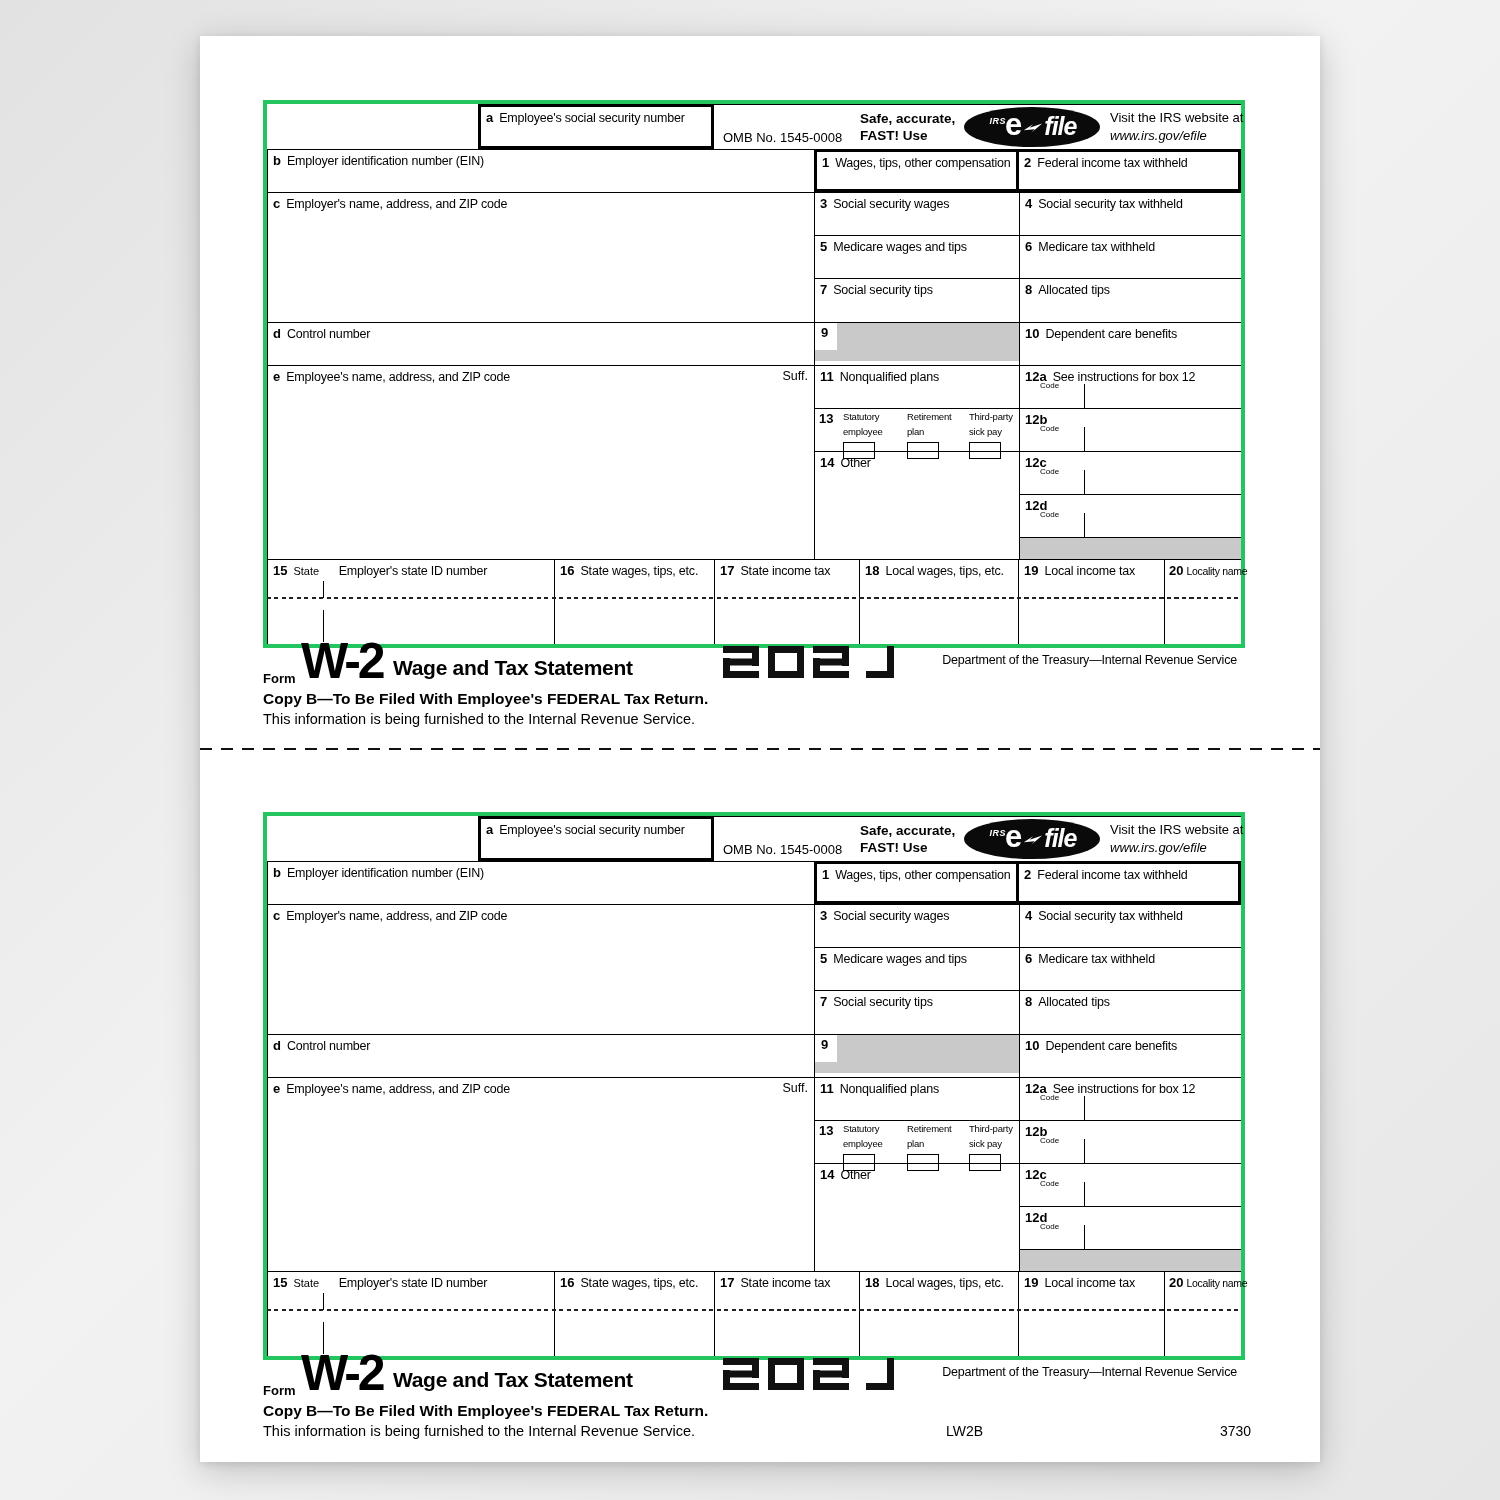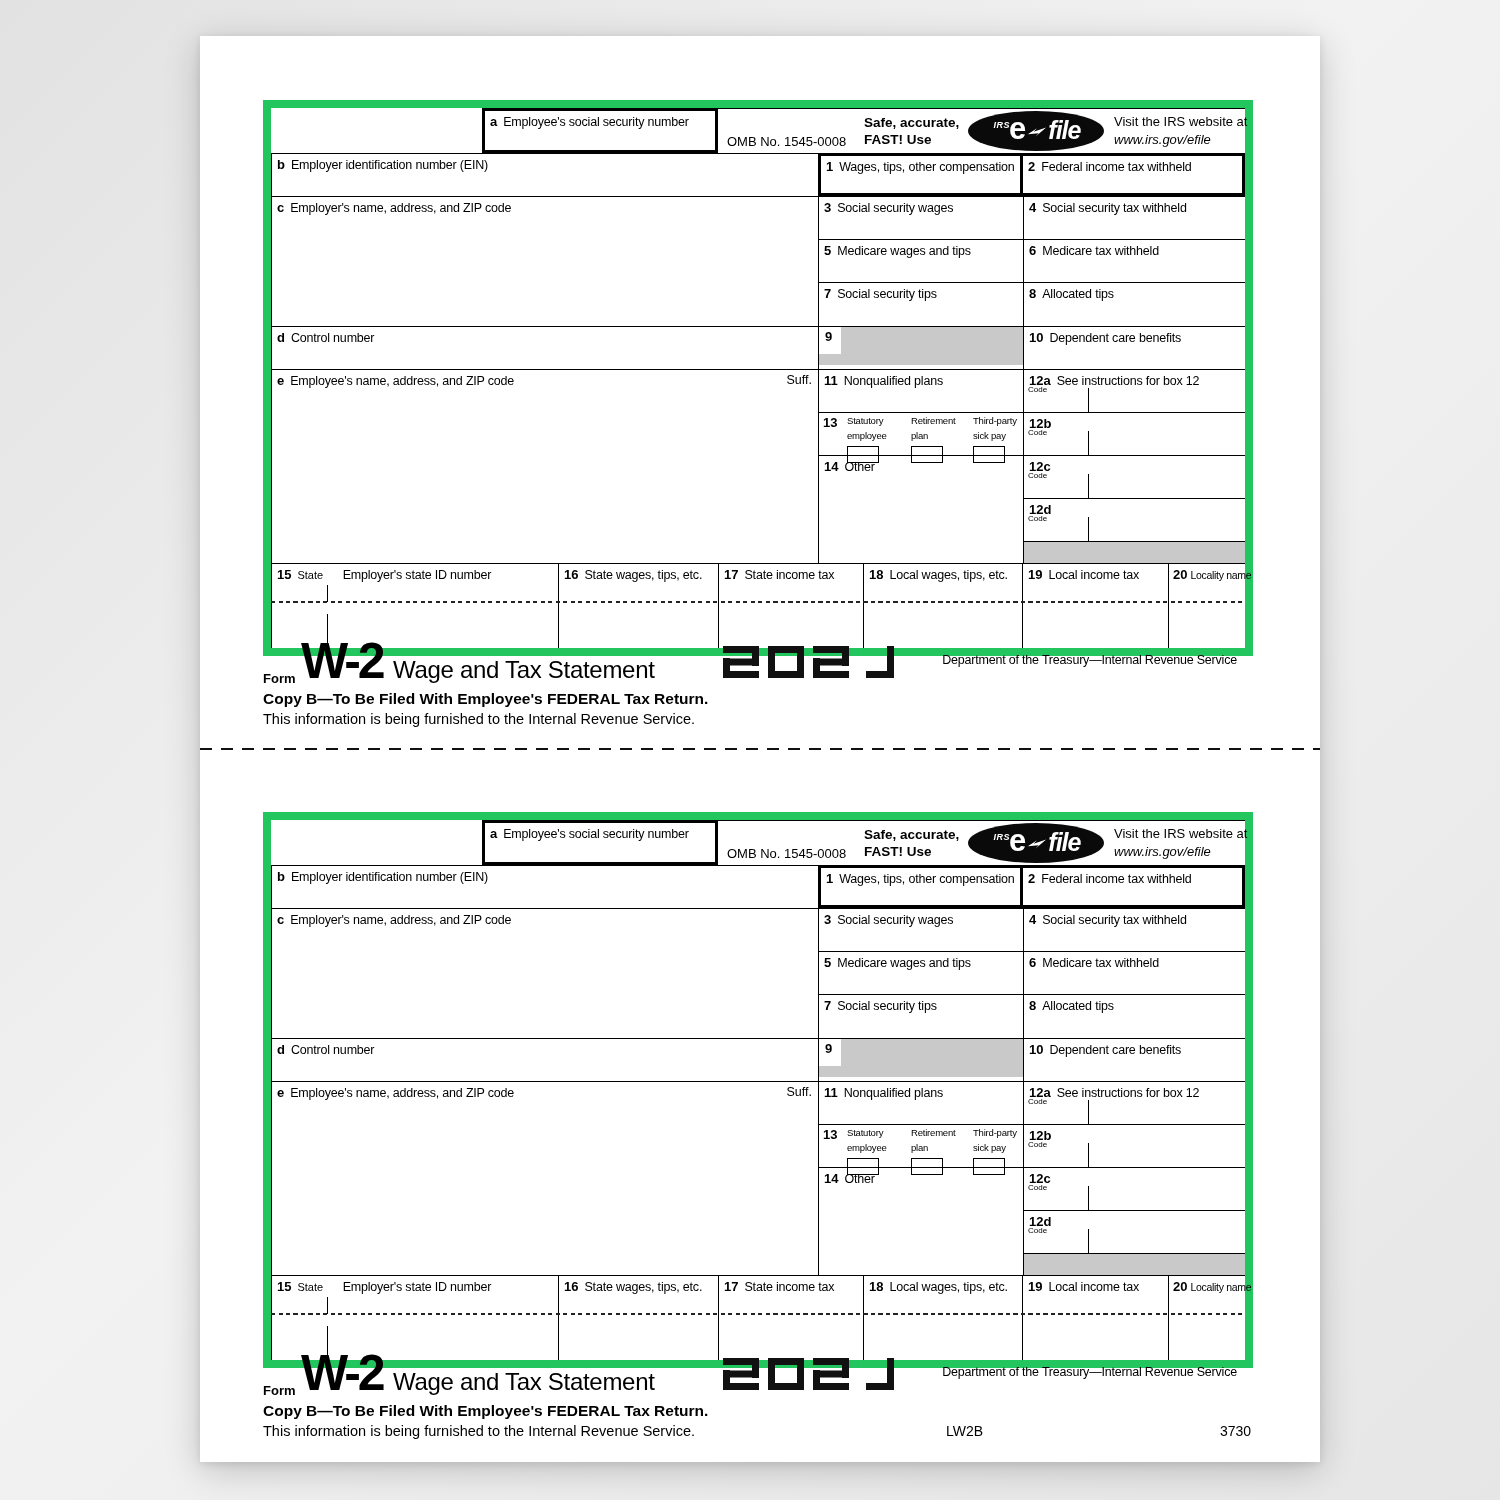--- a/index.html
+++ b/index.html
@@ -15,21 +15,21 @@
   }
   .perforation{
     position:absolute;left:0;top:712px;width:100%;height:2px;
     background:repeating-linear-gradient(90deg,#111 0 12px,transparent 12px 21px);
   }
   .w2-copy{position:absolute;left:63px;width:974px;height:680px;}
   .copy-top{top:64px;}
   .copy-bottom{top:776px;}
 
   .w2-table{position:absolute;left:0;top:0;width:974px;height:540px;
-    border:8px solid #22c55e;box-sizing:content-box;}
+    border:4px solid #22c55e;box-sizing:content-box;}
   .cell{position:absolute;box-sizing:border-box;border-left:1.5px solid #000;border-top:1.5px solid #000;
     padding:3px 5px;font-size:12.5px;line-height:15px;white-space:nowrap;}
   .cell.noborder{border:none;}
   .cell.thick{border:3px solid #000;z-index:3;background:#fff;}
   .bid{font-weight:bold;margin-right:6px;font-size:13px;}
   .blabel{font-size:12.5px;letter-spacing:-0.2px;}
   .small-label{font-size:11px;}
   .tiny-label{font-size:10.5px;letter-spacing:-0.3px;}
 
   
@@ -45,38 +45,38 @@
   .hdr .visit{position:absolute;left:396px;top:4px;font-size:13px;line-height:18px;white-space:nowrap;}
   .hdr .visit .url{font-style:italic;}
 
   
   .shade9{background:#c9c9c9;padding:0;}
   .shade9 .notch{position:absolute;left:0;top:0;width:22px;height:27px;background:#fff;padding:2px 0 0 6px;box-sizing:border-box;}
   .shade9 .bottom-sliver{position:absolute;left:0;bottom:0;width:100%;height:4px;background:#fff;}
   .cell.strip{background:#c9c9c9;}
 
   
-  .vcode{position:absolute;left:4px;top:17px;width:7px;font-size:8px;line-height:6.2px;word-break:break-all;}
+  .vcode{position:absolute;left:20px;top:17px;width:7px;font-size:8px;line-height:6.2px;word-break:break-all;}
   .divline{position:absolute;left:64px;top:18px;bottom:0;width:1px;background:#000;}
 
   
   .cbgroup{position:absolute;top:0;}
   .cbl{font-size:9.5px;line-height:9.5px;letter-spacing:-0.2px;}
   .cbox{width:30px;height:15px;border:1.5px solid #000;margin-top:3px;}
 
   
   .row15dash{position:absolute;left:0;top:493px;width:974px;height:1.5px;z-index:2;
     background:repeating-linear-gradient(90deg,#222 0 4px,transparent 4px 7.5px);}
   .stateline{position:absolute;width:1px;background:#000;}
   .suff{position:absolute;right:6px;top:3px;font-size:12.5px;text-align:right;}
 
   
   .f-form{position:absolute;left:0;top:571px;font-size:13px;font-weight:bold;}
   .f-w2{position:absolute;left:38px;top:536px;font-size:50px;font-weight:900;letter-spacing:-3px;line-height:50px;}
-  .f-title{position:absolute;left:130px;top:556px;font-size:24px;font-weight:normal;letter-spacing:-0.3px;}
+  .f-title{position:absolute;left:130px;top:556px;font-size:21px;font-weight:bold;letter-spacing:-0.3px;}
   .f-year{position:absolute;left:460px;top:546px;display:flex;}
   .f-year svg{margin-right:9px;display:block;}
   .f-dept{position:absolute;left:614px;top:553px;width:360px;text-align:right;font-size:12.5px;letter-spacing:-0.2px;}
   .f-copy{position:absolute;left:0;top:590px;font-size:15.5px;font-weight:bold;}
   .f-furnish{position:absolute;left:0;top:611px;font-size:14.5px;}
   .f-lw2b{position:absolute;left:683px;top:611px;font-size:14px;}
   .f-5202{position:absolute;left:957px;top:611px;font-size:14px;}
 </style>
 </head>
 <body>

